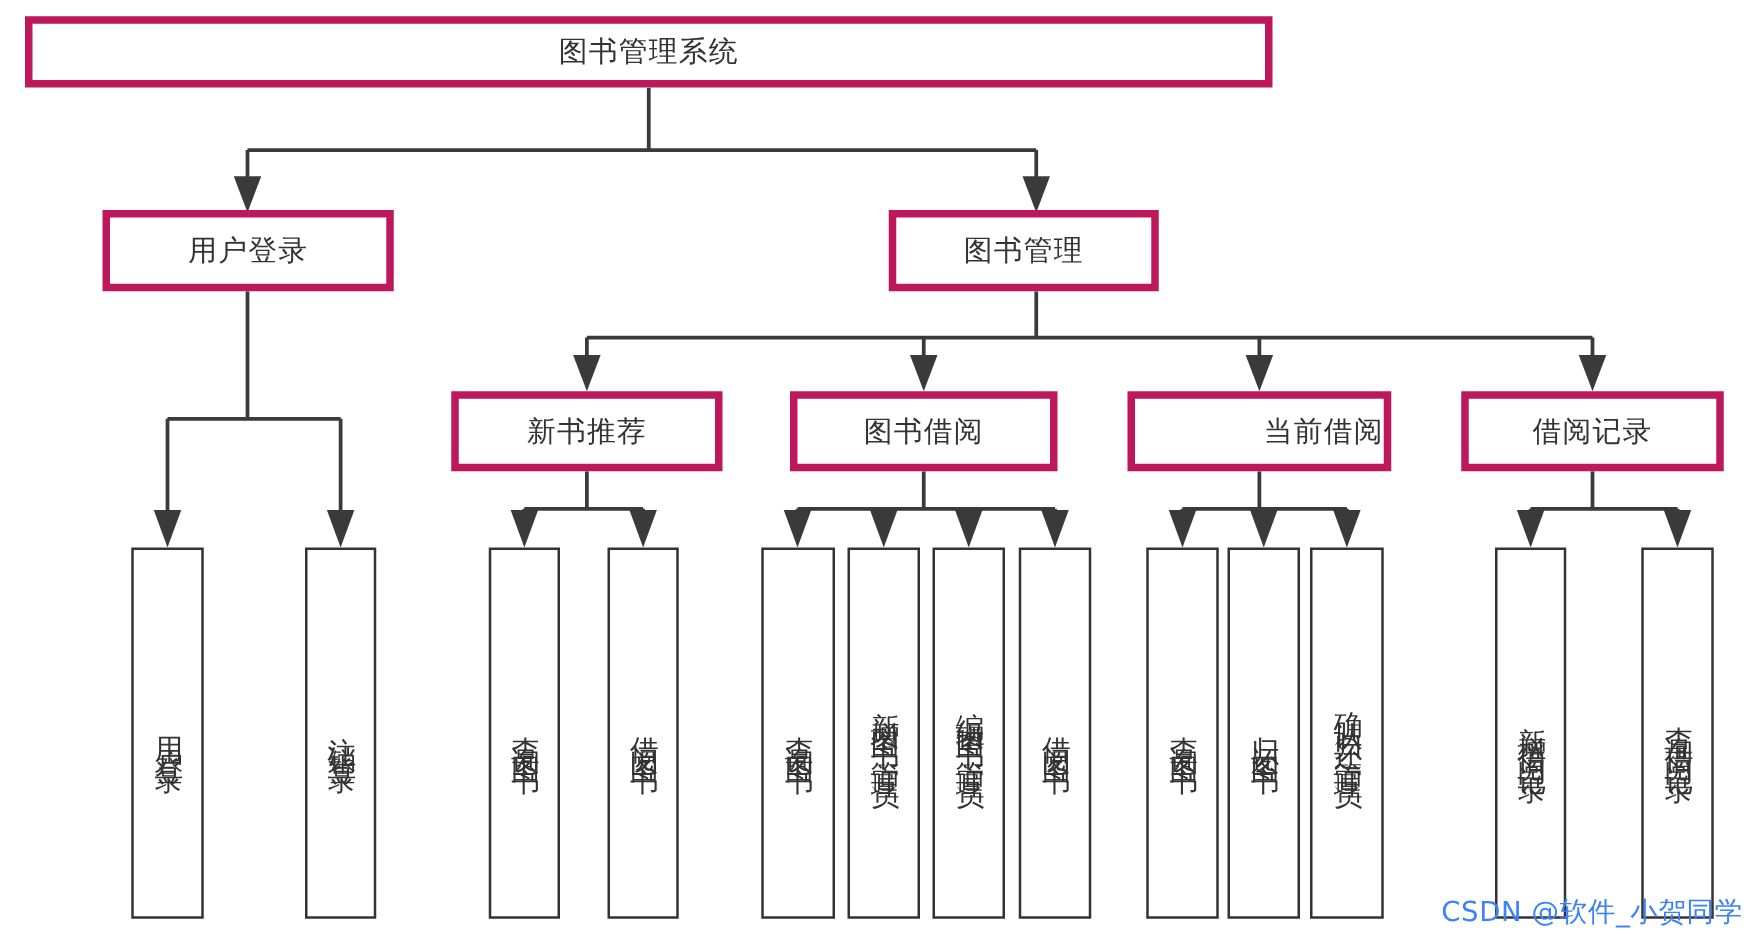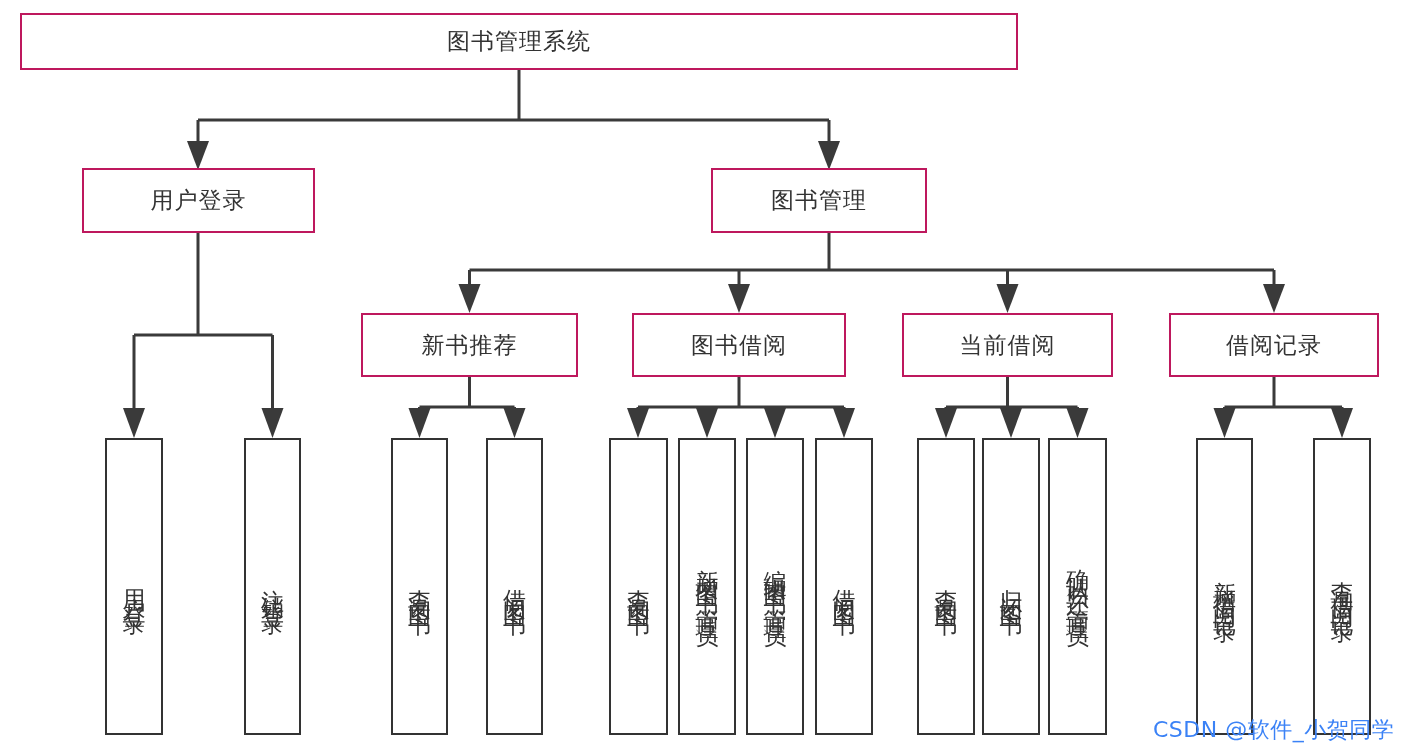--- a/index.html
+++ b/index.html
@@ -11,21 +11,21 @@
     font-family:"DejaVu Sans","Liberation Sans",sans-serif;
   }
   .connectors{
     position:absolute;left:0;top:0;width:1405px;height:747px;z-index:0;
   }
   .connectors path{stroke:#3a3a3a;stroke-width:3;fill:none;}
   .connectors polygon{fill:#3a3a3a;stroke:none;}
   .hbox{
     position:absolute;z-index:1;
     background:#fff;
-    border:2px solid #be185d;
+    border:6px solid #be185d;
     box-sizing:border-box;
     display:flex;align-items:center;justify-content:center;
     font-size:23px;color:#333;letter-spacing:1px;
     white-space:nowrap;
   }
   .vbox{
     position:absolute;z-index:1;
     top:438px;height:297px;
     background:#fff;
     border:2.5px solid #333;
@@ -106,21 +106,21 @@
   <div class="hbox" style="left:711px;top:168px;width:216px;height:65px;">
     <span>图书管理</span>
   </div>
 
   <div class="hbox" style="left:361px;top:313px;width:217px;height:64px;">
     <span>新书推荐</span>
   </div>
   <div class="hbox" style="left:632px;top:313px;width:214px;height:64px;">
     <span>图书借阅</span>
   </div>
-  <div class="hbox" style="left:902px;top:313px;width:211px;height:64px;">
+  <div class="hbox" style="left:902px;top:313px;width:211px;height:64px;justify-content:flex-end;">
     <span>当前借阅</span>
   </div>
   <div class="hbox" style="left:1169px;top:313px;width:210px;height:64px;">
     <span>借阅记录</span>
   </div>
 
   <div class="vbox" style="left:105px;width:58px;">
     <span class="vlabel">用户登录</span>
   </div>
   <div class="vbox" style="left:244px;width:57px;">

